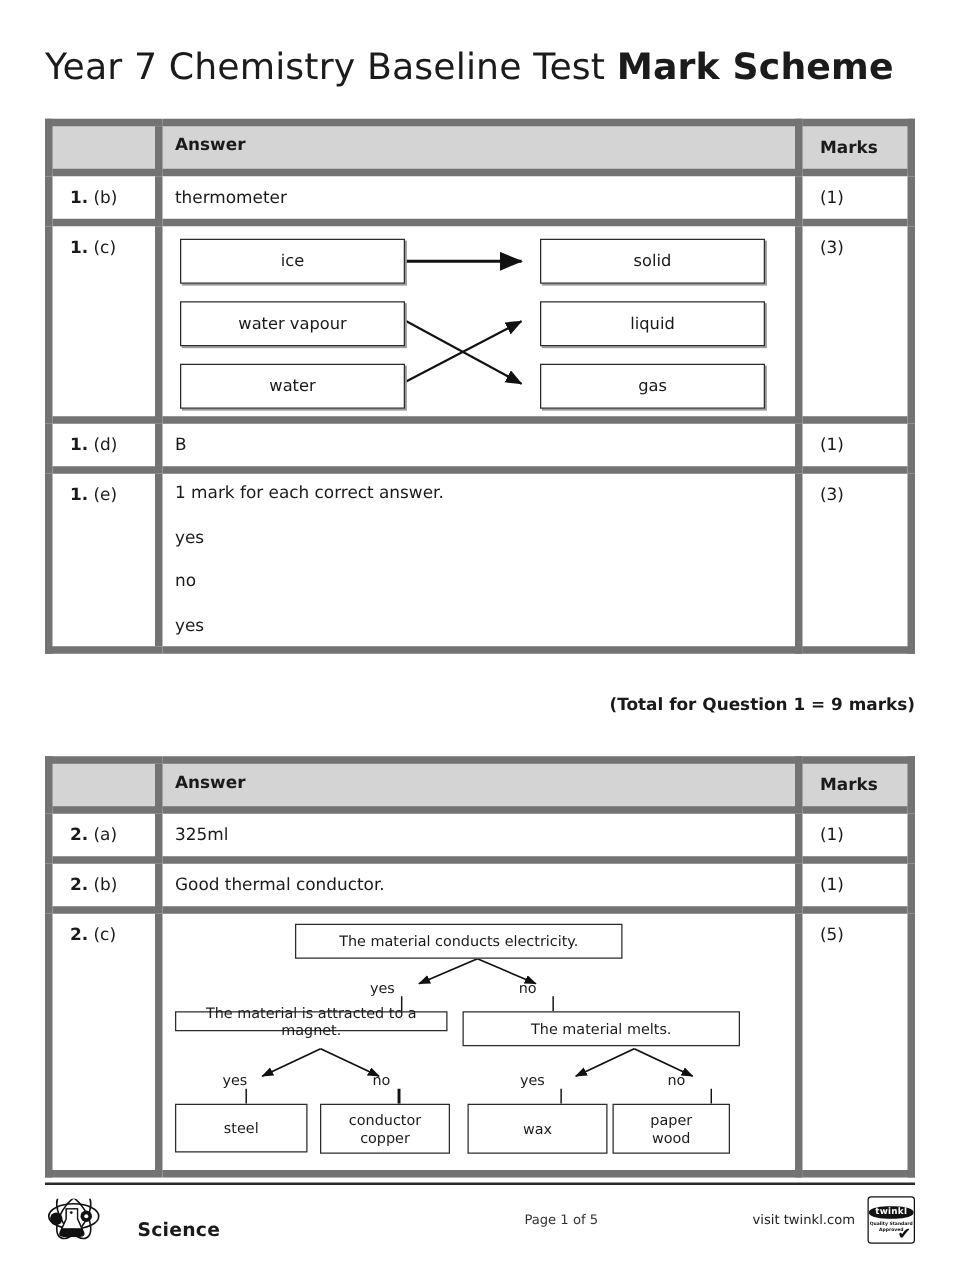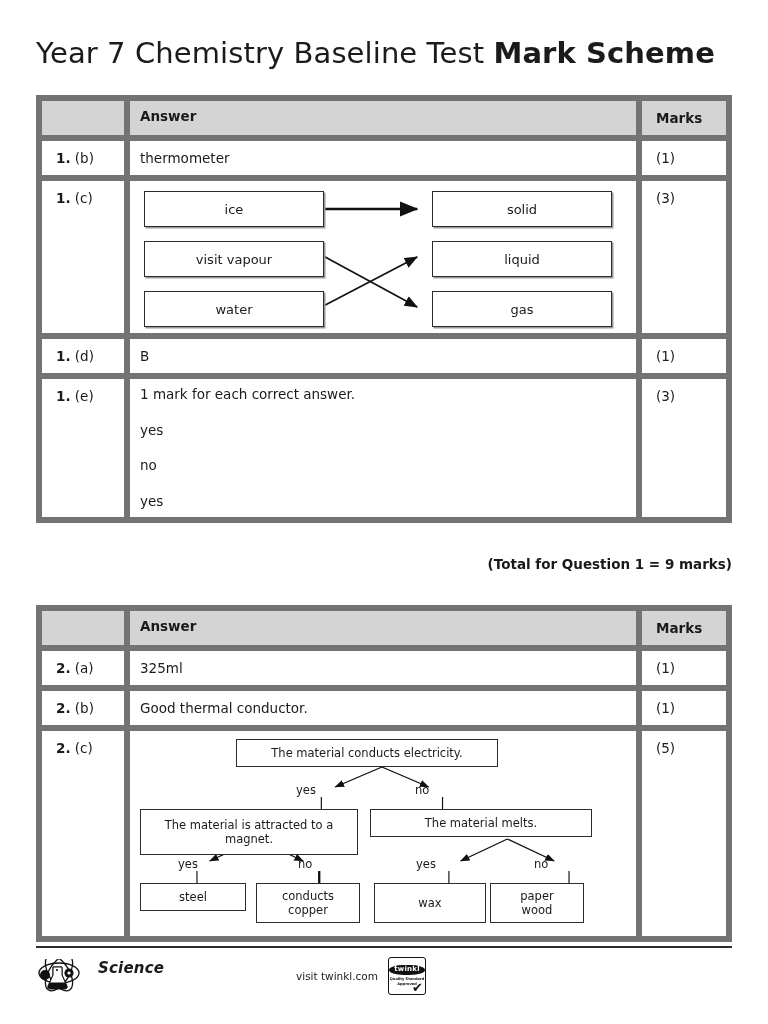--- a/index.html
+++ b/index.html
@@ -109,23 +109,23 @@
     position: absolute;
     border: 1.3px solid #2b2b2b;
     background: #fff;
     display: flex; align-items: center; justify-content: center;
     text-align: center;
     font-size: 11.5px;
     line-height: 1.25;
     padding: 2px 4px;
   }
   .f-root   { left: 106px; top: 8px;   width: 262px; height: 28px; }
-  .f-magnet { left: 10px;  top: 78px;  width: 218px; height: 46px; }
+  .f-magnet { left: 10px;  top: 78px;  width: 218px; height: 16px; }
   .f-melts  { left: 240px; top: 78px;  width: 222px; height: 28px; }
-  .f-steel  { left: 10px;  top: 152px; width: 106px; height: 28px; }
+  .f-steel  { left: 10px;  top: 152px; width: 106px; height: 39px; }
   .f-alu    { left: 126px; top: 152px; width: 104px; height: 40px; }
   .f-wax    { left: 244px; top: 152px; width: 112px; height: 40px; }
   .f-paper  { left: 360px; top: 152px; width: 94px; height: 40px; }
   .flow-svg { position: absolute; left: 0; top: 0; width: 100%; height: 205px; }
   .flabel {
     position: absolute;
     font-size: 11.5px;
     color: #1a1a1a;
   }
 
@@ -143,21 +143,21 @@
     position: absolute;
     left: 36px; right: 36px;
     border-top: 2.4px solid #2b2b2b;
   }
   .footer {
     position: absolute;
     left: 36px; right: 36px;
     height: 56px;
     display: flex; align-items: center;
   }
-  .footer-left { display: flex; align-items: flex-start; gap: 16px; width: 260px; font-style: italic; }
+  .footer-left { display: flex; align-items: flex-end; gap: 28px; width: 260px; }
   .sci-label { font-size: 15px; font-weight: 700; letter-spacing: 0.2px; }
   .footer-center { flex: 1; text-align: center; font-size: 10.5px; color: #333; }
   .footer-right {
     display: flex; align-items: center; gap: 10px;
     font-size: 10.5px; color: #222;
   }
   .badge {
     width: 38px; height: 38px;
     border: 1.3px solid #111; border-radius: 3px;
     background: #fff;
@@ -223,21 +223,21 @@
                 </marker>
               </defs>
 
               <line x1="196" y1="28" x2="294" y2="28" stroke="#111" stroke-width="2.4" marker-end="url(#ah)"></line>
 
               <line x1="196" y1="74" x2="294" y2="126" stroke="#111" stroke-width="1.7" marker-end="url(#ah)"></line>
 
               <line x1="196" y1="126" x2="294" y2="76" stroke="#111" stroke-width="1.7" marker-end="url(#ah)"></line>
             </svg>
             <div class="mbox left m-r1">ice</div>
-            <div class="mbox left m-r2">visit vapour</div>
+            <div class="mbox left m-r2">water vapour</div>
             <div class="mbox left m-r3">water</div>
             <div class="mbox right m-r1">solid</div>
             <div class="mbox right m-r2">liquid</div>
             <div class="mbox right m-r3">gas</div>
           </div>
         </td>
         <td class="c-marks">(3)</td>
       </tr>
 
       <tr class="thick-bottom">
@@ -317,21 +317,21 @@
               <line x1="300" y1="140" x2="300" y2="152" stroke="#111" stroke-width="1.1"></line>
               <line x1="413" y1="140" x2="413" y2="152" stroke="#111" stroke-width="1.1"></line>
             </svg>
 
             <div class="fbox f-root">The material conducts electricity.</div>
             <div class="fbox f-magnet">The material is attracted to a magnet.</div>
             <div class="fbox f-melts">The material melts.</div>
             <div class="fbox f-steel">steel</div>
             <div class="fbox f-alu">
               <span>
-                <span>conducts</span><br>
+                <span>conductor</span><br>
                 <span>copper</span>
               </span>
             </div>
             <div class="fbox f-wax">wax</div>
             <div class="fbox f-paper">
               <span>
                 <span>paper</span><br>
                 <span>wood</span>
               </span>
             </div>
@@ -360,20 +360,21 @@
         </g>
         <circle cx="33" cy="14" r="4.6" fill="#111"></circle>
         <circle cx="33" cy="14" r="1.6" fill="#fff"></circle>
         <circle cx="9" cy="16" r="5" fill="#111"></circle>
         <path d="M17 8 L17 16 L12 27 Q11 30 15 30 L28 30 Q32 30 31 27 L26 16 L26 8 Z" fill="#111" stroke="#111" stroke-width="1"></path>
         <path d="M17 8 L17 16 L13.5 24 L29.5 24 L26 16 L26 8 Z" fill="#fff" stroke="#111" stroke-width="1"></path>
         <circle cx="21" cy="11" r="1.1" fill="#111"></circle>
       </svg>
       <span class="sci-label">Science</span>
     </div>
+    <div class="footer-center">Page 1 of 5</div>
     <div class="footer-right">
       <span>visit twinkl.com</span>
       <div class="badge">
         <div class="badge-top">twinkl</div>
         <div class="badge-sub">
           <span>Quality Standard</span><br>
           <span>Approved</span>
         </div>
         <div class="badge-tick">✔</div>
       </div>

